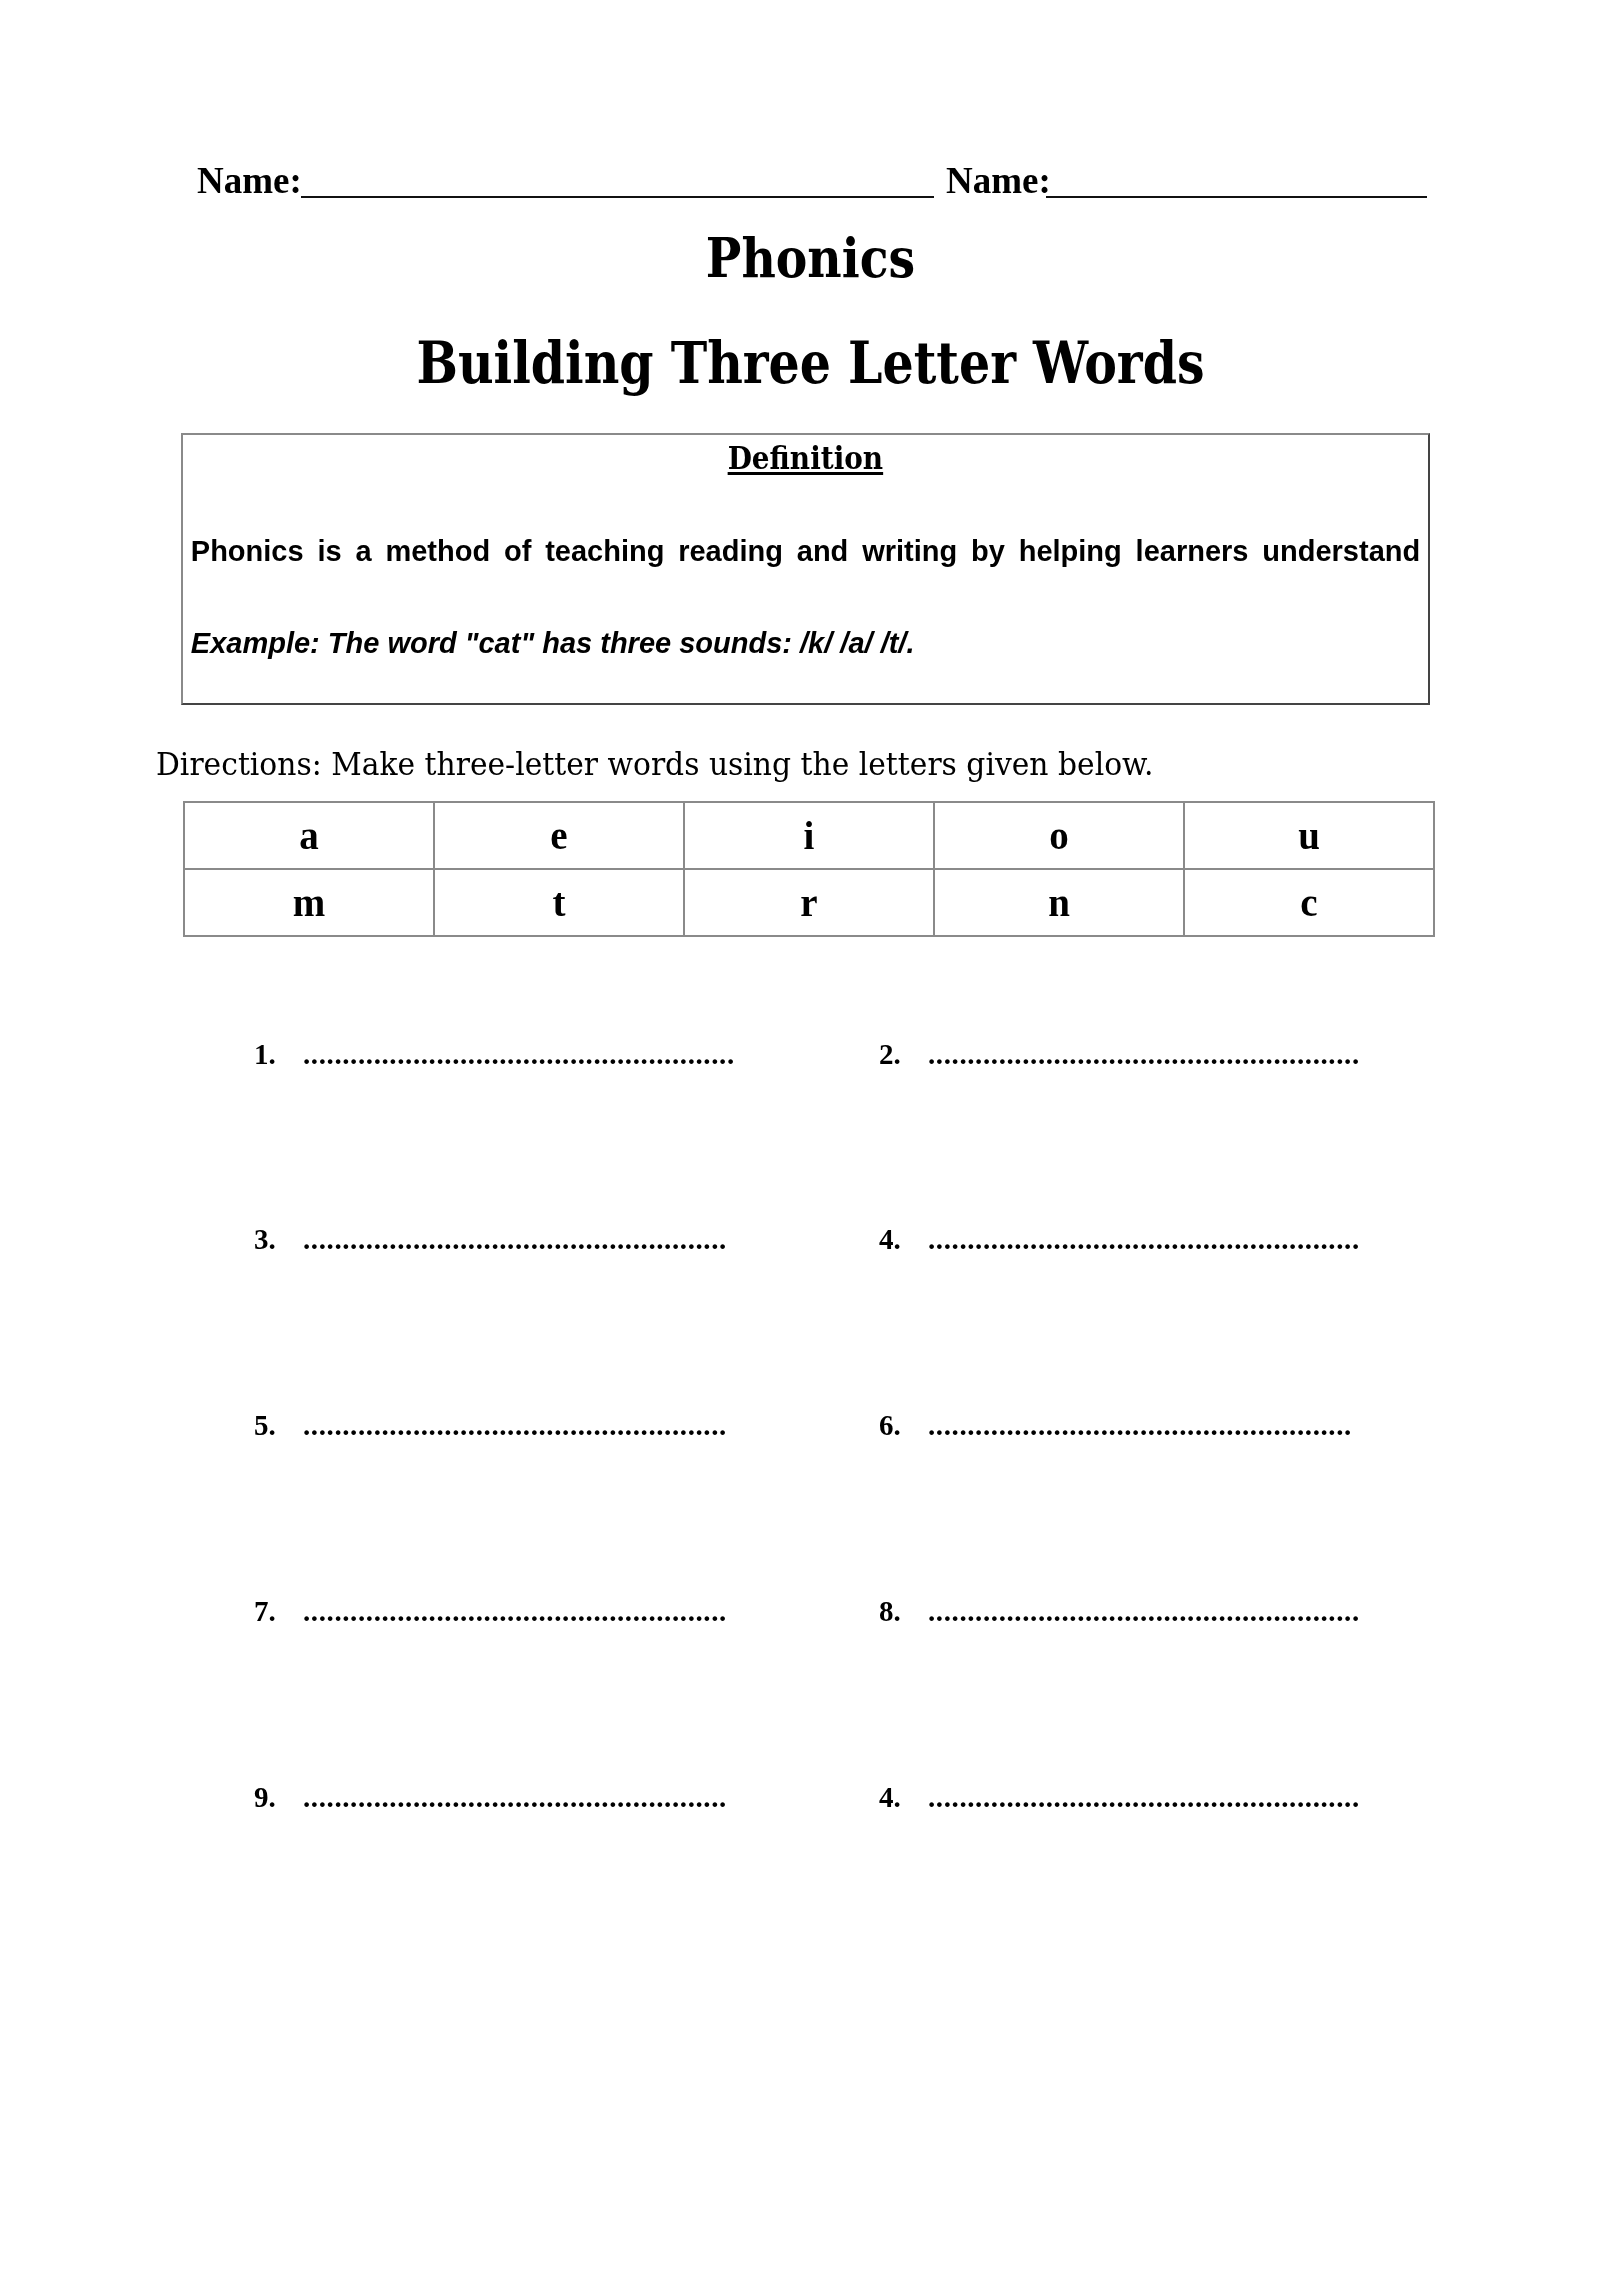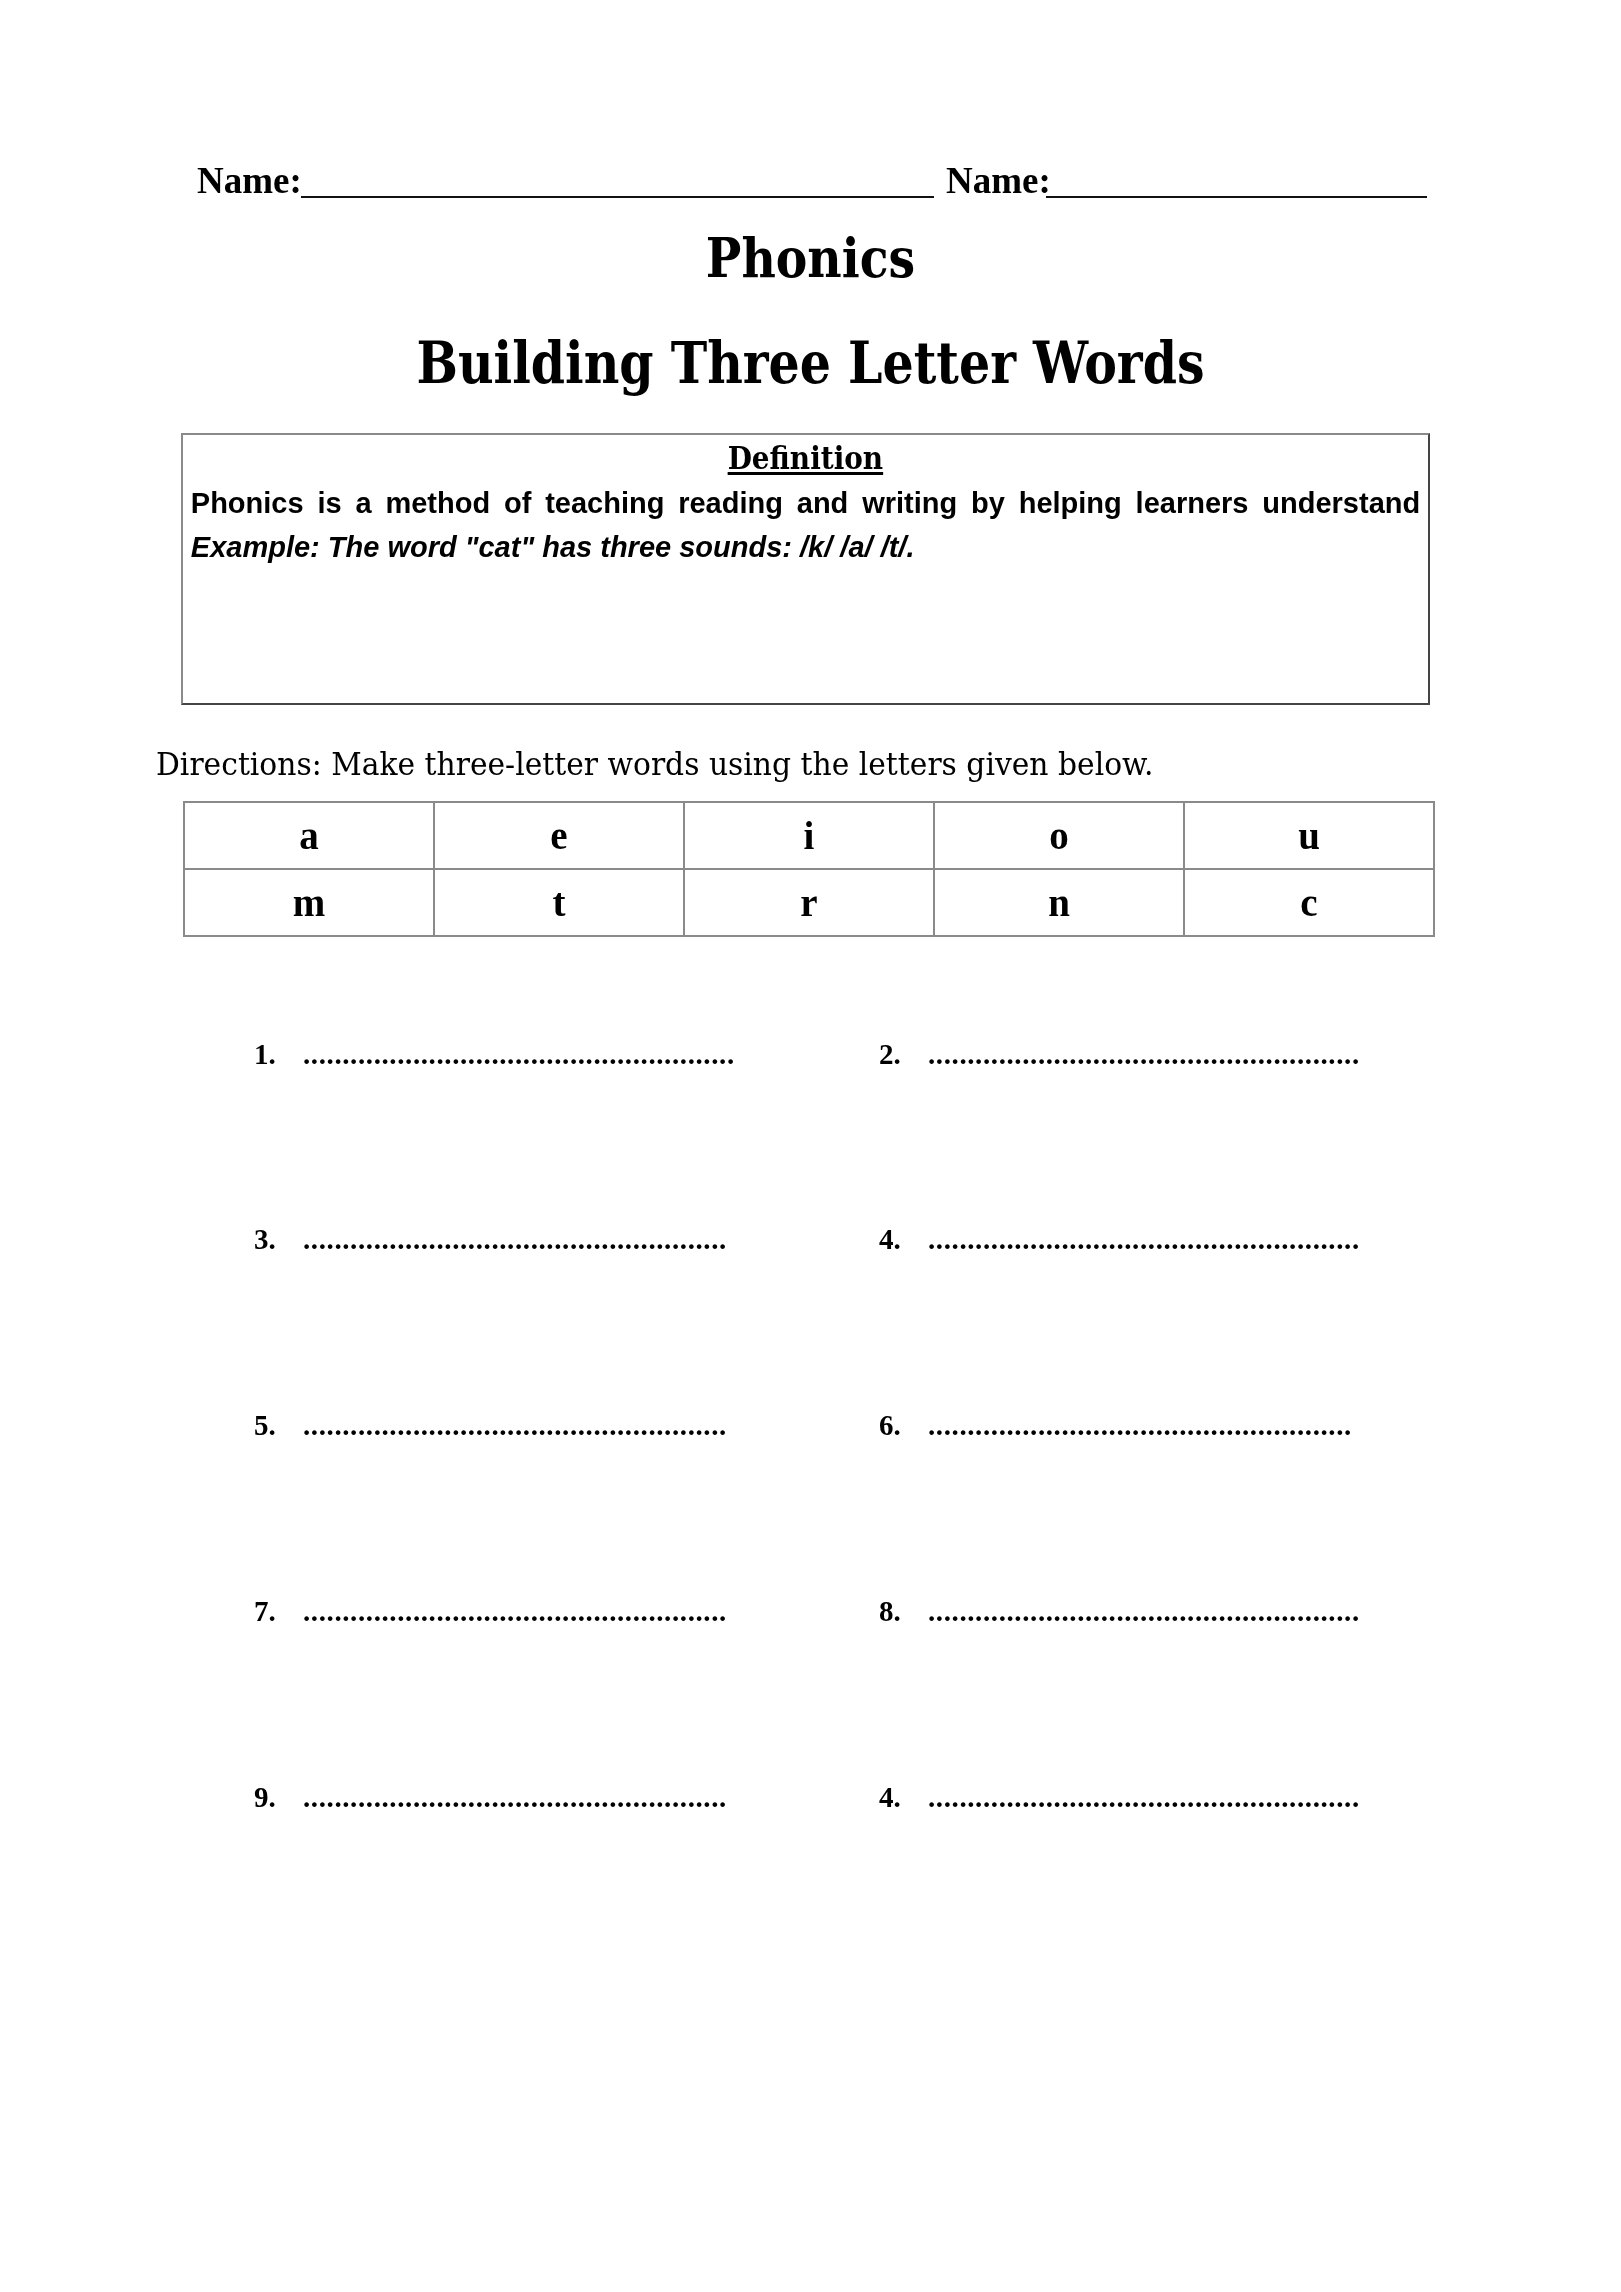--- a/index.html
+++ b/index.html
@@ -12,21 +12,21 @@
     .header-row .uline { position: absolute; top: 39px; height: 0; border-bottom: 2.9px solid #111; }
 
     .title { left: 0; width: 1621px; text-align: center; font-family: "DejaVu Serif", serif; font-weight: bold; white-space: nowrap; }
     .title-1 { top: 223px; font-size: 55px; line-height: 69px; letter-spacing: 0px; transform: scaleX(0.86); }
     .title-2 { top: 328px; font-size: 57px; line-height: 69px; transform: scaleX(0.86); }
 
     .defbox { left: 181px; top: 433px; width: 1249px; height: 272px; border: 2px solid #8a8a8a; border-right-color: #444; border-bottom-color: #444; box-sizing: border-box; }
     .def-heading { position: absolute; left: 0; width: 100%; top: 3.9px; text-align: center; font-family: "DejaVu Serif", serif; font-weight: bold; font-size: 31px; line-height: 39px; }
     .def-heading span { text-decoration: underline; text-decoration-thickness: 2.9px; text-underline-offset: 2.9px; display: inline-block; transform: scaleX(0.9); }
     .def-body { position: absolute; left: 7.8px; right: 7.8px; top: 46px; font-family: "Liberation Sans", sans-serif; font-weight: bold; font-size: 29px; line-height: 44px; text-align: justify; }
-    .def-line { display: block; text-align: justify; text-align-last: justify; white-space: nowrap; overflow: hidden; }
+    .def-line { display: block; text-align: justify; text-align-last: justify; white-space: nowrap; overflow: hidden; margin-top: 48px; }
     .def-line.last { text-align-last: left; font-style: italic; }
 
     .directions { left: 156px; top: 743px; font-family: "DejaVu Serif", serif; font-size: 32px; line-height: 43px; white-space: nowrap; transform-origin: left top; transform: scaleX(0.93); }
 
     .letters { left: 183px; top: 801px; border-collapse: collapse; }
     .letters td { width: 248px; height: 65px; border: 2px solid #8a8a8a; text-align: center; vertical-align: middle; font-family: "Liberation Serif", serif; font-weight: bold; font-size: 39px; padding: 0; }
 
     .answer { position: absolute; font-family: "Liberation Serif", serif; font-weight: bold; font-size: 29px; line-height: 35px; white-space: nowrap; }
     .answer .num { position: absolute; left: 0; top: 0; }
     .answer .dots { position: absolute; left: 49px; top: 0; letter-spacing: 0.6px; overflow: hidden; }

